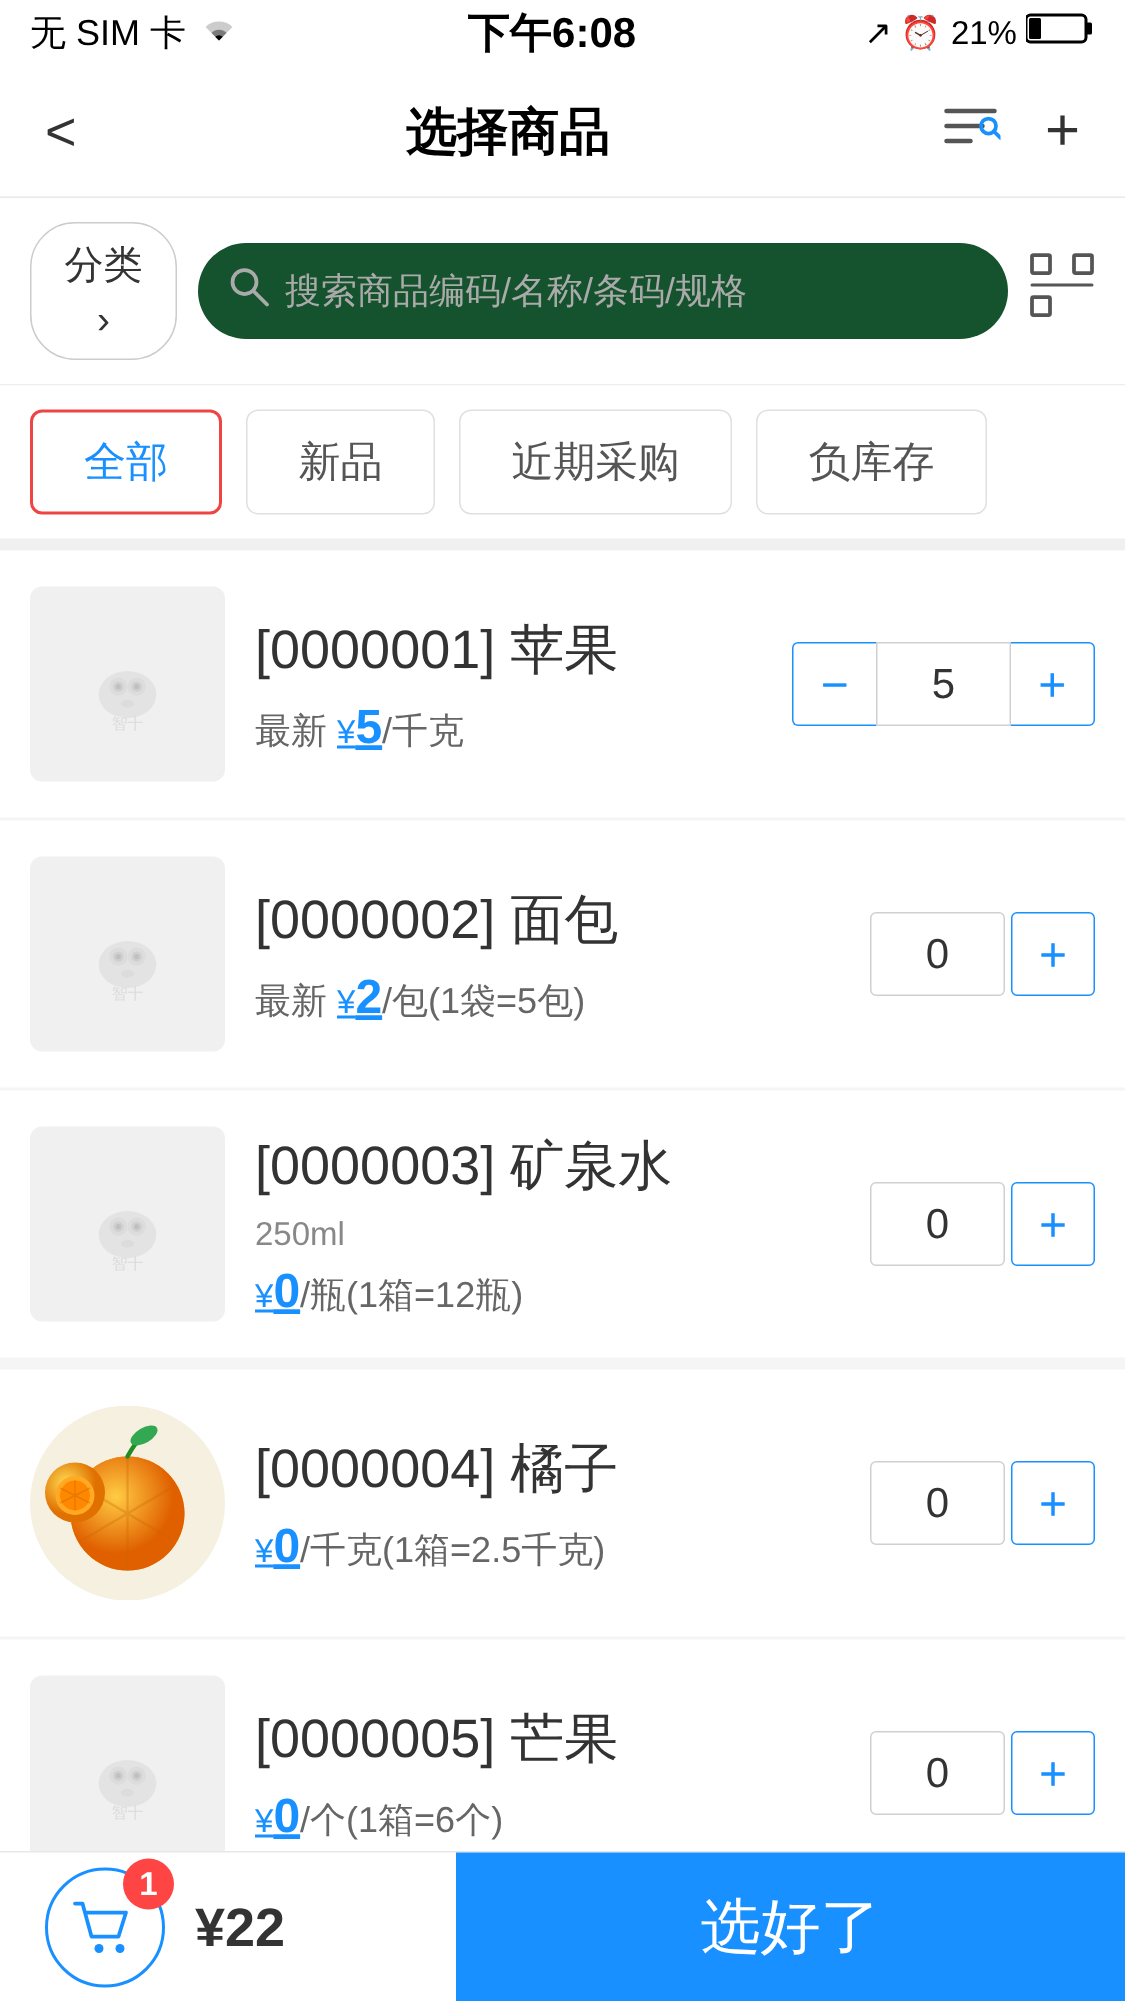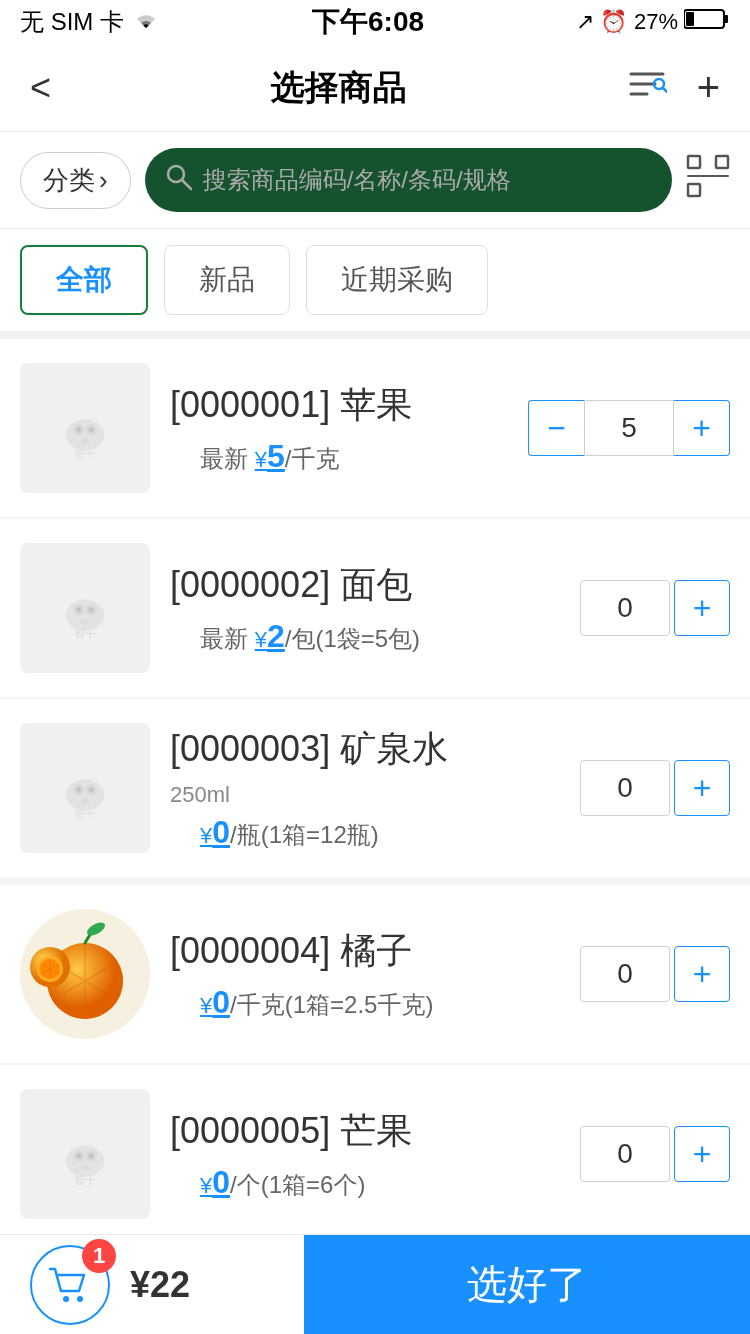--- a/index.html
+++ b/index.html
@@ -58,20 +58,21 @@
       border: 1px solid #ccc;
       border-radius: 30px;
       padding: 10px 22px;
       font-size: 26px;
       color: #333;
       background: #fff;
       white-space: nowrap;
       display: flex;
       align-items: center;
       gap: 4px;
+      flex-direction: column;
     }
     .search-box {
       flex: 1;
       height: 64px;
       background: #14532d;
       border-radius: 32px;
       display: flex;
       align-items: center;
       padding: 0 20px;
       gap: 10px;
@@ -91,23 +92,23 @@
     .tab-item {
       padding: 14px 34px;
       border-radius: 8px;
       font-size: 28px;
       color: #555;
       background: #fff;
       border: 1px solid #e0e0e0;
     }
     .tab-item.active {
       color: #1890ff;
-      border: 2px solid #15803d;
-      background: #fff;
-      font-weight: 700;
+      border: 2px solid #ef4444;
+      background: #fff;
+      font-weight: 400;
     }
 
     
     .product-list {
       background: #f5f5f5;
     }
     .product-item {
       background: #fff;
       display: flex;
       align-items: center;
@@ -137,21 +138,20 @@
       font-weight: 500;
     }
     .product-spec {
       font-size: 22px;
       color: #888;
       margin-bottom: 6px;
     }
     .product-price {
       font-size: 24px;
       color: #666;
-      margin-left: 30px;
     }
     .price-value {
       color: #1890ff;
       font-size: 32px;
       font-weight: 600;
       text-decoration: underline;
       text-decoration-color: #1890ff;
     }
     .price-label { font-size: 22px; color: #1890ff; text-decoration: underline; }
 
@@ -281,21 +281,21 @@
           <path d="M14 18l2.5-2.5a3.5 3.5 0 00-5 0L14 18z" fill="#000"></path>
           <path d="M14 18L9 13a7 7 0 0110 0L14 18z" fill="#000" opacity="0.4"></path>
           <path d="M14 18L5 9a12.7 12.7 0 0118 0L14 18z" fill="#000" opacity="0.2"></path>
         </svg>
     </span>
   </div>
   <div class="status-center">下午6:08</div>
   <div class="status-right">
     <span>↗</span>
     <span>⏰</span>
-    <span>27%</span>
+    <span>21%</span>
     <span>
       <svg width="46" height="22" viewBox="0 0 46 22">
           <rect x="0" y="2" width="40" height="18" rx="3" ry="3" fill="none" stroke="#000" stroke-width="2"></rect>
           <rect x="40" y="7" width="4" height="8" rx="1" fill="#000"></rect>
           <rect x="2" y="4" width="8" height="14" rx="1" fill="#000"></rect>
         </svg>
     </span>
   </div>
 </div>
 
@@ -337,20 +337,21 @@
         <rect x="2" y="30" width="12" height="12" fill="none" stroke="#555" stroke-width="2.5" rx="1"></rect>
         <line x1="2" y1="22" x2="42" y2="22" stroke="#555" stroke-width="2" stroke-linecap="round"></line>
       </svg>
   </span>
 </div>
 
 <div class="tab-row">
   <button class="tab-item active">全部</button>
   <button class="tab-item">新品</button>
   <button class="tab-item">近期采购</button>
+  <button class="tab-item">负库存</button>
 </div>
 
 <div class="product-list">
 
   <div class="product-item">
     <div class="product-img">
       <svg class="owl-svg" viewBox="0 0 80 80" xmlns="http://www.w3.org/2000/svg">
         <ellipse cx="40" cy="48" rx="22" ry="18" fill="#c8c8c8"></ellipse>
         <circle cx="33" cy="42" r="7" fill="#b0b0b0"></circle>
         <circle cx="47" cy="42" r="7" fill="#b0b0b0"></circle>

